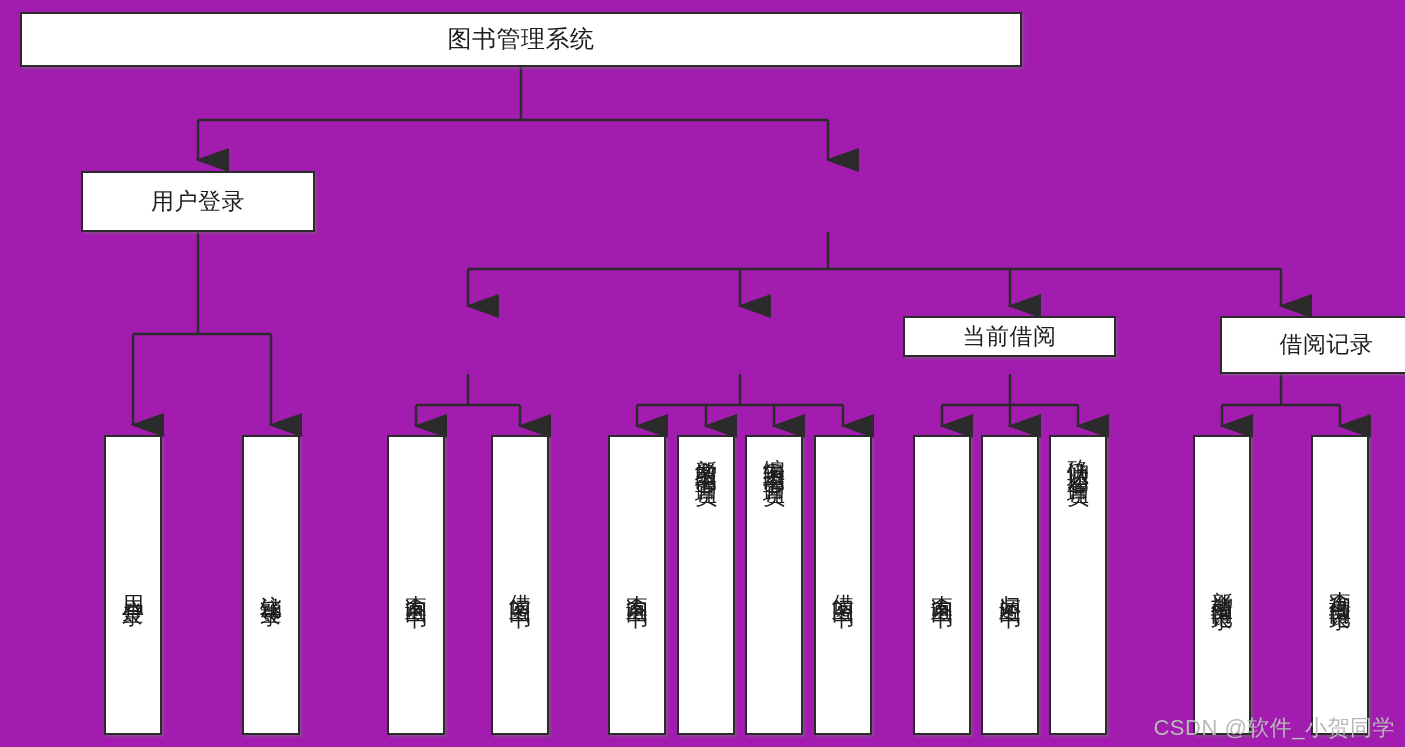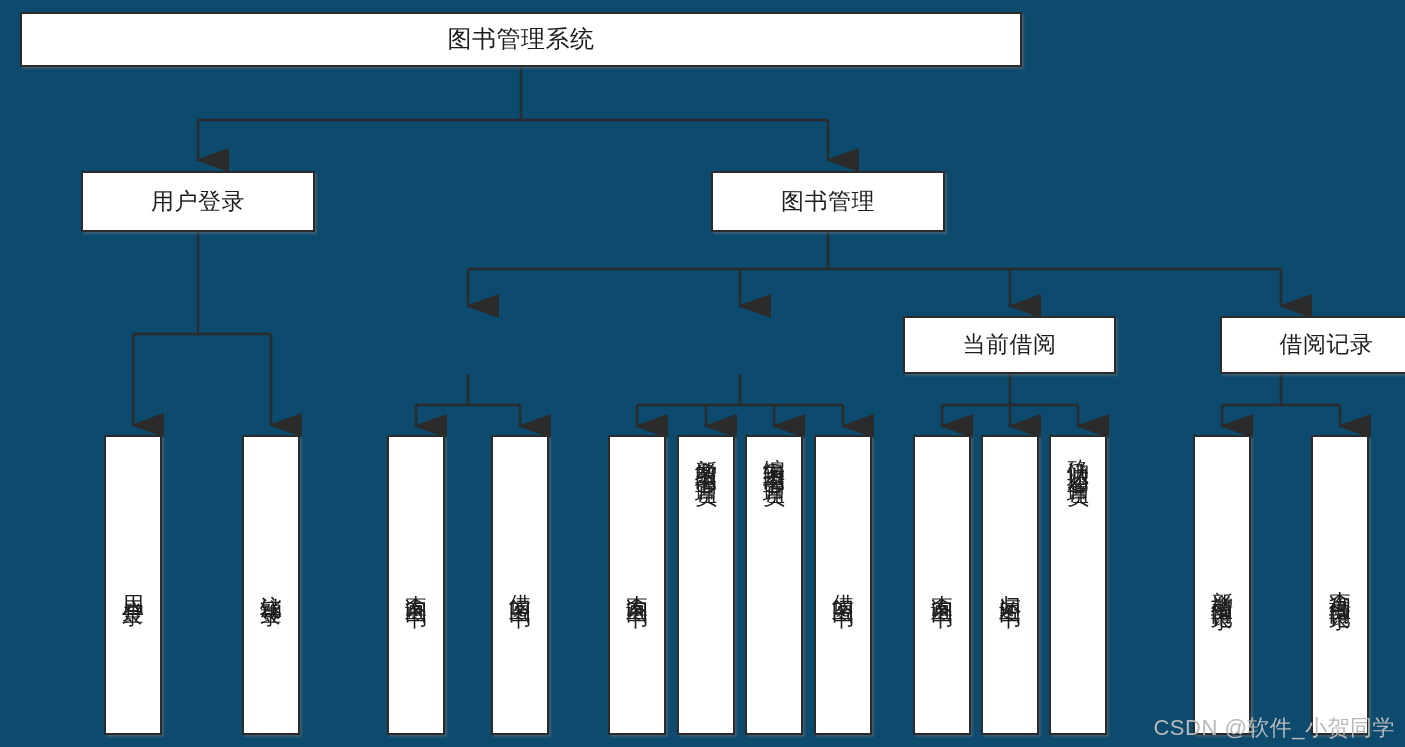--- a/index.html
+++ b/index.html
@@ -8,21 +8,21 @@
     padding: 0;
     background: #ffffff;
   }
   body {
     font-family: "Liberation Sans", "DejaVu Sans", sans-serif;
   }
   #diagram-root {
     position: relative;
     width: 1405px;
     height: 747px;
-    background: #0c4a6e;
+    background: #a21caf;
     overflow: hidden;
   }
   #diagram-svg {
     position: absolute;
     left: 0;
     top: 0;
     width: 1405px;
     height: 747px;
   }
   
@@ -142,27 +142,24 @@
   </svg>
 
   <div class="node horizontal root" style="left:20px; top:12px; width:1002px; height:55px;">
     <span class="node-label">图书管理系统</span>
   </div>
 
   <div class="node horizontal" style="left:81px; top:171px; width:234px; height:61px;">
     <span class="node-label">用户登录</span>
   </div>
 
-  <div class="node horizontal" style="left:711px; top:171px; width:234px; height:61px;">
-    <span class="node-label">图书管理</span>
-  </div>
-
-
-
-  <div class="node horizontal" style="left:903px; top:316px; width:213px; height:58px;">
+
+
+
+  <div class="node horizontal" style="left:903px; top:316px; width:213px; height:41px;">
     <span class="node-label">当前借阅</span>
   </div>
 
   <div class="node horizontal" style="left:1220px; top:316px; width:213px; height:58px;">
     <span class="node-label">借阅记录</span>
   </div>
 
   <div class="node vertical centered" style="left:104px; top:435px; width:58px; height:300px;">
     <span class="node-label">用户登录</span>
   </div>

